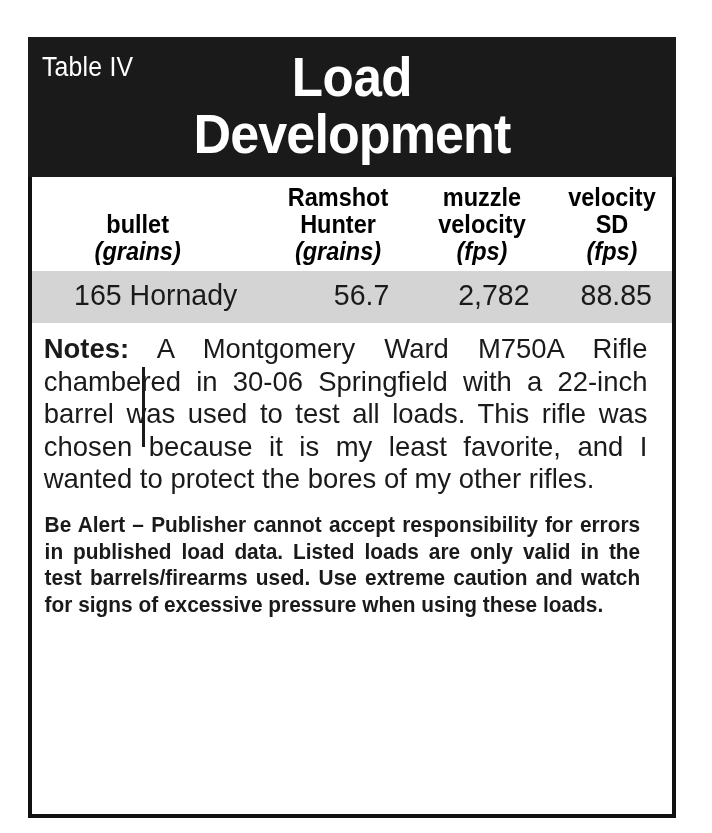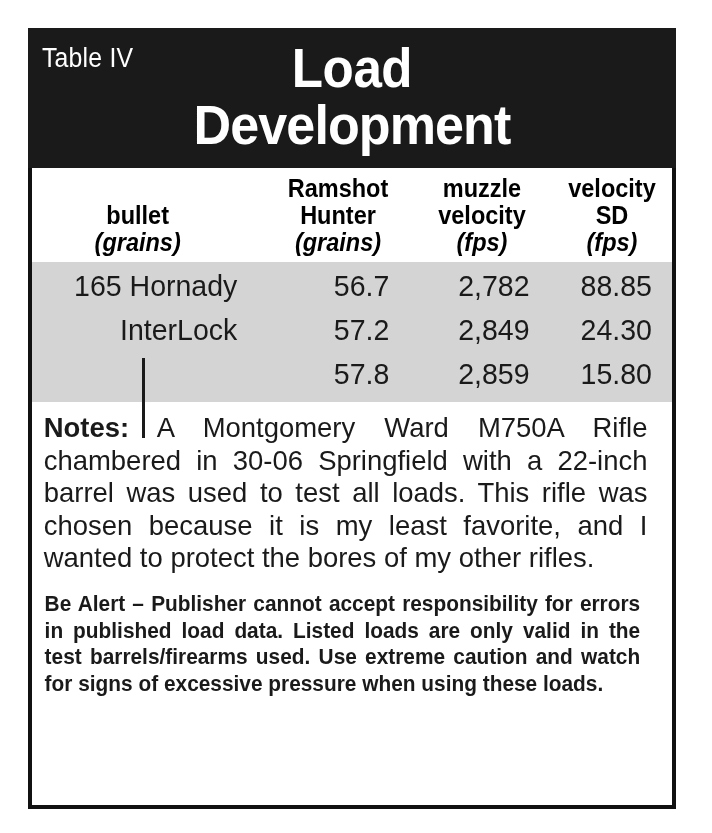--- a/index.html
+++ b/index.html
@@ -11,21 +11,21 @@
     width: 712px;
     height: 833px;
     font-family: "Liberation Sans", sans-serif;
     -webkit-font-smoothing: antialiased;
   }
 
   
   #table-root {
     position: absolute;
     left: 28px;
-    top: 28px;
+    top: 37px;
     width: 648px;
     height: 781px;
     box-sizing: border-box;
     background: #ffffff;
   }
 
   
   .title-banner {
     position: relative;
     height: 140px;
@@ -217,33 +217,21 @@
 
       <div class="ditto-bar" style="top:96px;height:80px;"></div>
 
       <div class="data-row">
         <div class="cell c-bullet">165 Hornady</div>
         <div class="cell c-powder">56.7</div>
         <div class="cell c-vel">2,782</div>
         <div class="cell c-sd">88.85</div>
       </div>
 
-      <div class="data-row">
-        <div class="cell c-bullet">InterLock</div>
-        <div class="cell c-powder">57.2</div>
-        <div class="cell c-vel">2,849</div>
-        <div class="cell c-sd">24.30</div>
-      </div>
-
-      <div class="data-row">
-        <div class="cell c-bullet"></div>
-        <div class="cell c-powder">57.8</div>
-        <div class="cell c-vel">2,859</div>
-        <div class="cell c-sd">15.80</div>
-      </div>
+
 
     </div>
 
     <div class="notes">
       <span class="lead">Notes:</span><span> A Montgomery Ward M750A Rifle chambered in 30-06 Springfield with a 22-inch barrel was used to test all loads. This rifle was chosen because it is my least favorite, and I wanted to protect the bores of my other rifles.</span>
     </div>
 
     <div class="alert">
       <span>Be Alert – Publisher cannot accept responsibility for errors in published load data. Listed loads are only valid in the test barrels/firearms used. Use extreme caution and watch for signs of excessive pressure when using these loads.</span>
     </div>

